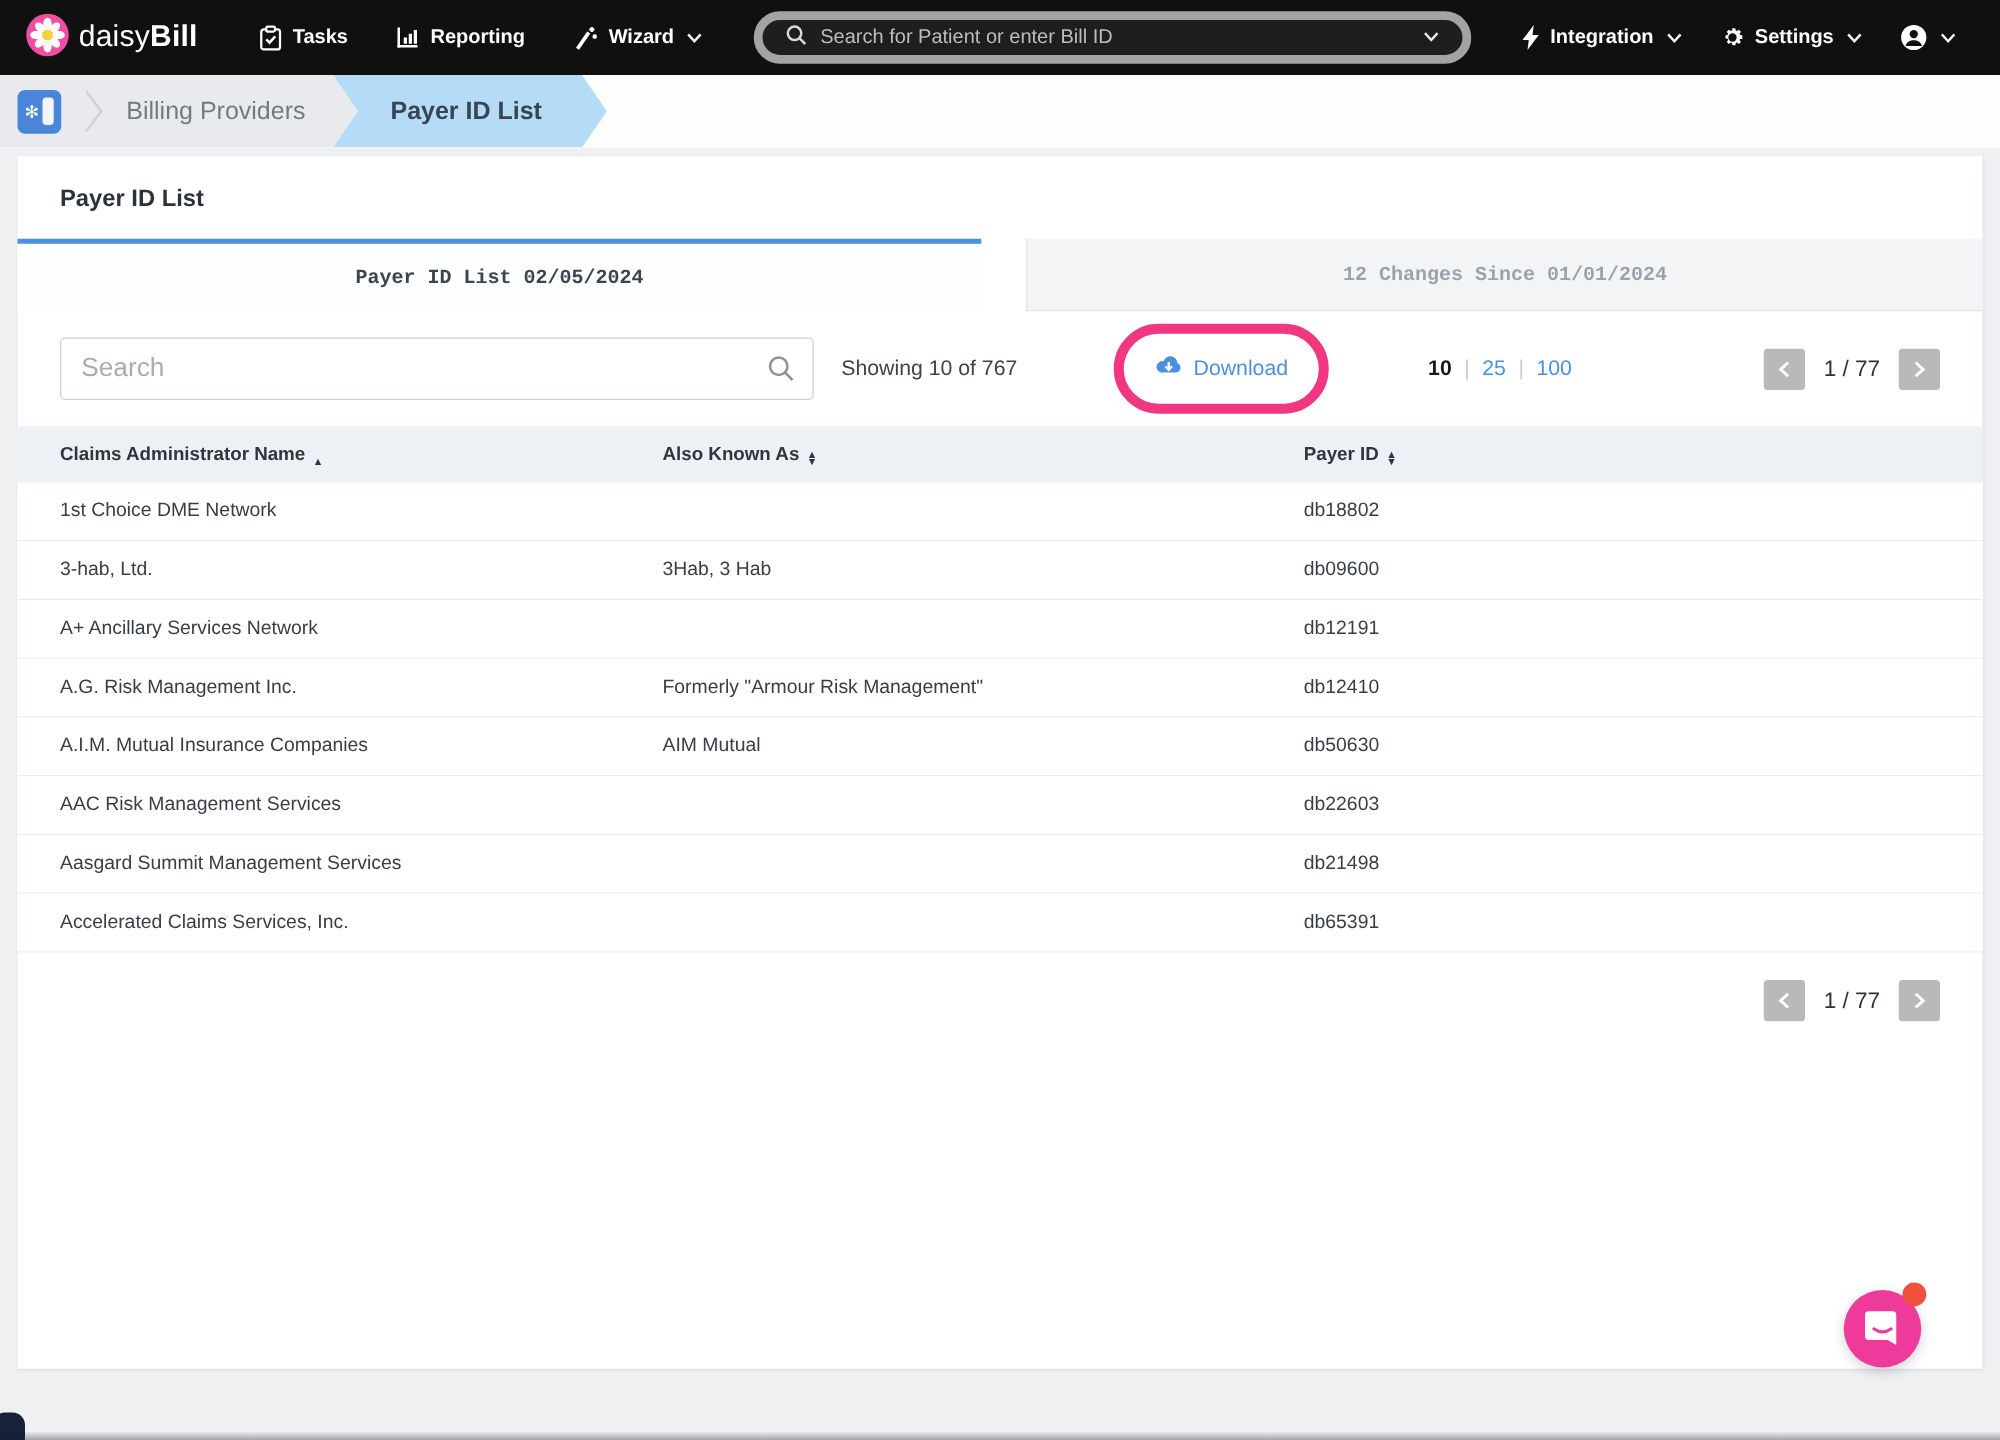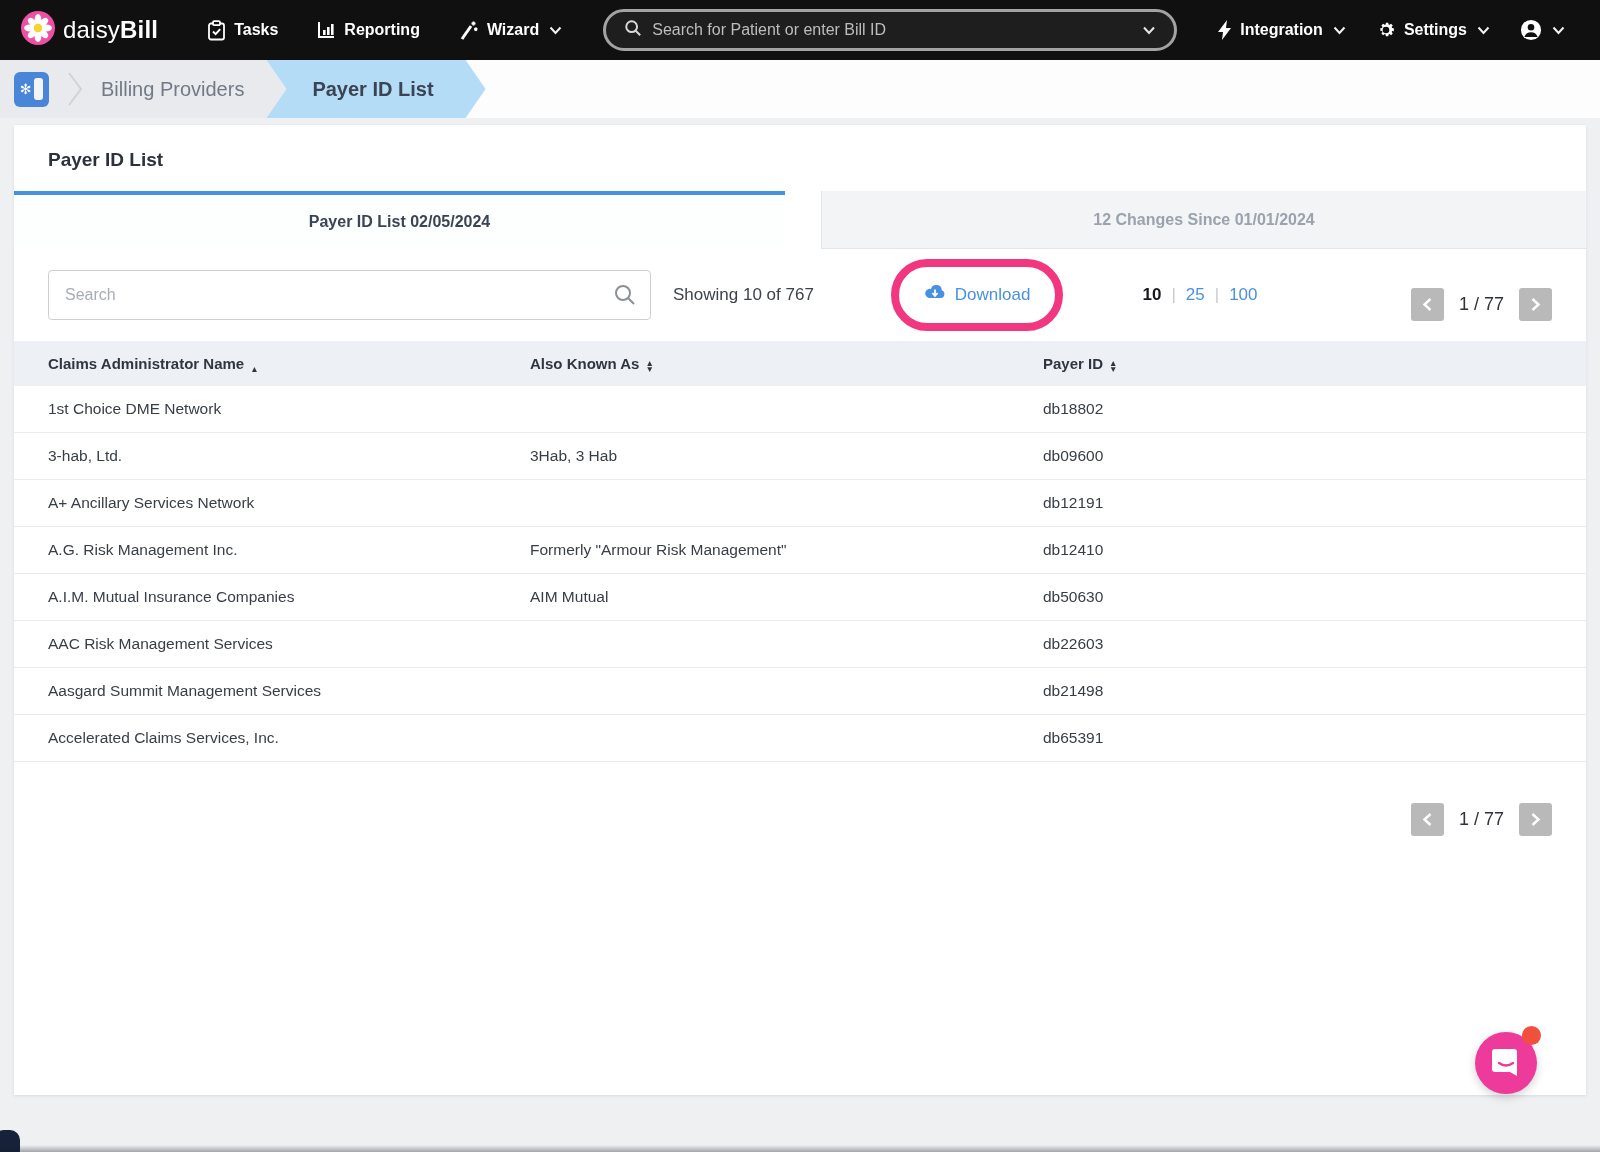--- a/index.html
+++ b/index.html
@@ -21,21 +21,21 @@
   .brand-text b { font-weight:bold; }
   .nav-item {
     display:flex; align-items:center; gap:8px;
     color:#fff; font-size:16px; font-weight:bold;
     padding:0 15px; height:49px; cursor:pointer; white-space:nowrap;
   }
   .nav-item svg { display:block; }
   .chev { opacity:.95; margin-left:2px; }
   .nav-search {
     flex:1; max-width:642px; height:42px; margin:0 18px;
-    background:#1e1e1e; border:3px solid #a3a3a3; border-radius:22px;
+    background:#1e1e1e; border:7px solid #a3a3a3; border-radius:22px;
     display:flex; align-items:center; padding:0 18px; gap:10px;
   }
   .nav-search input {
     flex:1; background:transparent; border:none; outline:none;
     color:#e8e8e8; font-size:16px; font-family:inherit;
   }
   .nav-search input::placeholder { color:#bdbdbd; }
   .nav-right { display:flex; align-items:center; margin-left:auto; }
 
   
@@ -69,21 +69,21 @@
     margin:7px 14px 0; height:970px; background:#fff;
     box-shadow:0 1px 3px rgba(40,50,60,.10);
     display:flex; flex-direction:column;
   }
   .page-title {
     font-size:19px; font-weight:bold; color:#2c323b;
     padding:24px 34px 20px;
   }
 
   
-  .tabs { display:flex; height:58px; flex:0 0 auto; }
+  .tabs { display:flex; height:58px; flex:0 0 auto;font-family:Liberation Mono, monospace; }
   .tab {
     display:flex; align-items:center; justify-content:center;
     font-size:16px; font-weight:bold; cursor:pointer;
   }
   .tab.active {
     width:49.05%; background:#fdfefe; color:#3b4452;
     border-top:4px solid #4a90e2;
   }
   .tab.inactive {
     flex:1; background:#f3f4f6; color:#9aa2ae;
@@ -91,21 +91,21 @@
   }
 
   
   .toolbar {
     display:flex; align-items:center;
     padding:0 34px; height:92px; flex:0 0 auto;
   }
   .tbl-search { position:relative; width:603px; }
   .tbl-search input {
     width:100%; height:50px; border:1px solid #ccd0d5; border-radius:4px;
-    padding:0 46px 0 16px; font-size:16px; color:#333; outline:none;
+    padding:0 46px 0 16px; font-size:21px; color:#333; outline:none;
     font-family:inherit;
   }
   .tbl-search input::placeholder { color:#a7adb5; }
   .tbl-search .mag { position:absolute; right:14px; top:13px; }
   .showing { margin-left:22px; font-size:17px; color:#3d434c; white-space:nowrap; }
   .dl-wrap { position:relative; margin-left:110px; display:flex; align-items:center; }
   .dl-link {
     display:flex; align-items:center; gap:9px;
     color:#4a90e2; font-size:17px; cursor:pointer; white-space:nowrap;
   }
@@ -114,21 +114,21 @@
     width:172px; height:72px; border:8px solid #f0377f; border-radius:38px;
     pointer-events:none;
   }
   .page-sizes { margin-left:112px; display:flex; align-items:center; font-size:17px; white-space:nowrap; }
   .psize { cursor:pointer; }
   .psize.current { font-weight:bold; color:#17191d; }
   .psize.link { color:#4a90e2; }
   .psep { color:#c6cbd1; margin:0 10px; }
 
   
-  .pager { display:flex; align-items:center; gap:15px; margin-left:auto;margin-top:19px; }
+  .pager { display:flex; align-items:center; gap:15px; margin-left:auto; }
   .pg-btn {
     width:33px; height:33px; background:#b9b9ba; border:none; border-radius:3px;
     display:flex; align-items:center; justify-content:center; cursor:pointer;
   }
   .pg-label { font-size:18px; color:#2e333a; white-space:nowrap; }
 
   
   .thead, .trow {
     display:grid; grid-template-columns:482px 513px 1fr;
     padding:0 34px; align-items:center;

